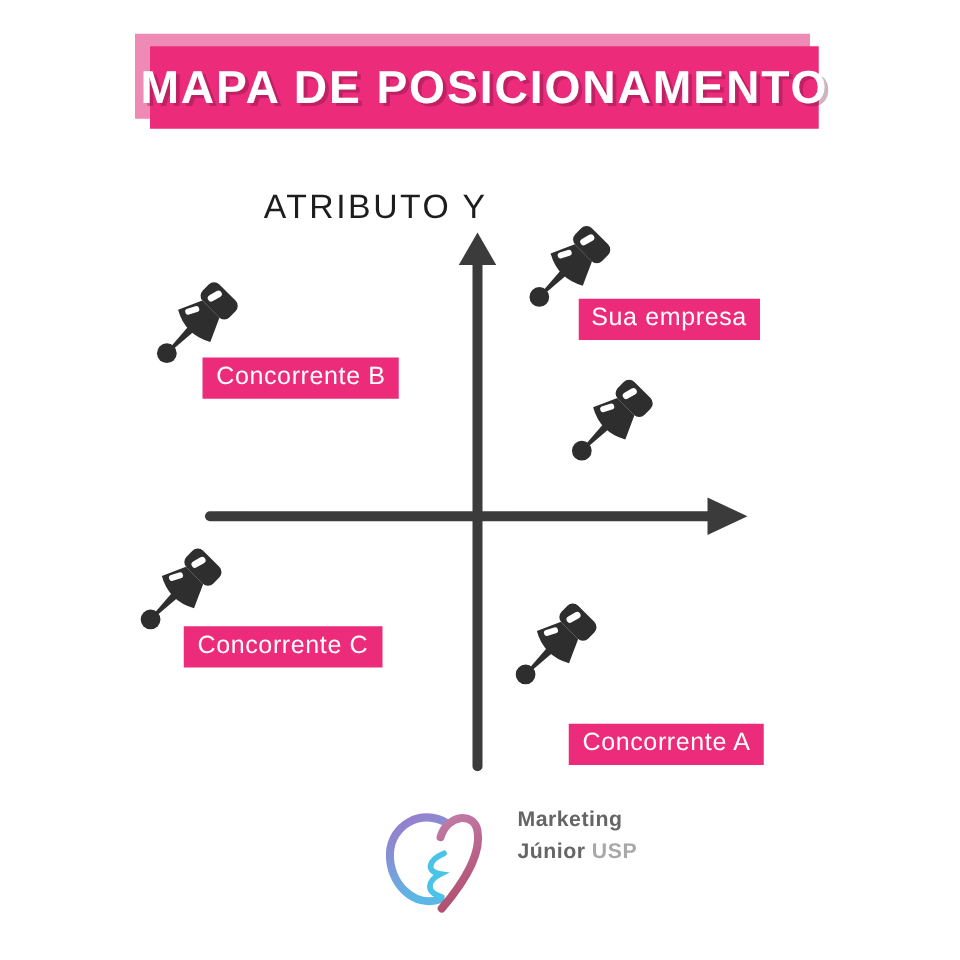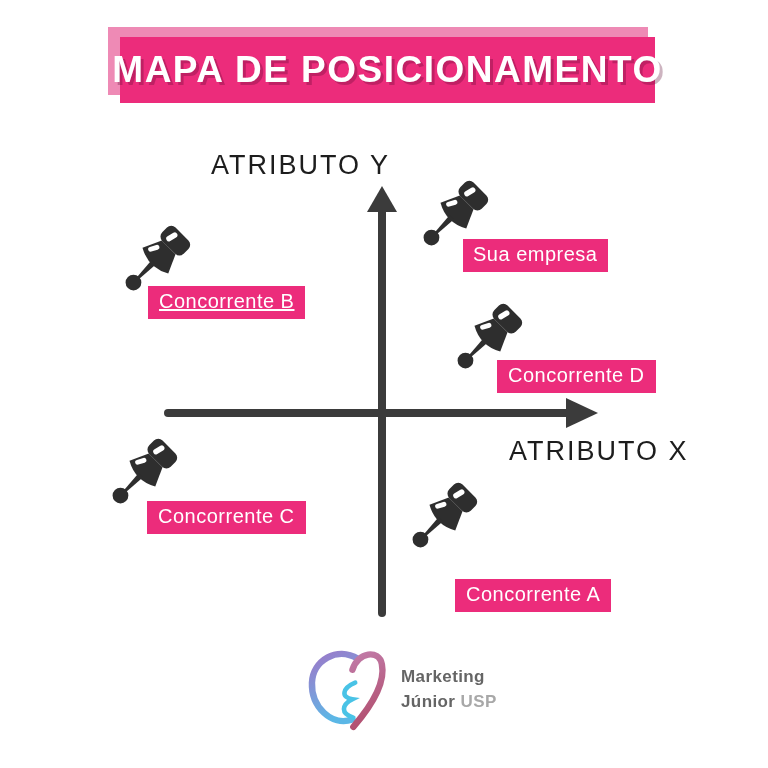--- a/index.html
+++ b/index.html
@@ -40,28 +40,28 @@
   .pin-d   { left:444px; top:297px; }
   .pin-c   { left:99px;  top:432px; }
   .pin-a   { left:399px; top:476px; }
   
   .tag {
     position:absolute; background:var(--pink,#EC2C7B); color:#ffffff;
     font-size:20px; letter-spacing:0.5px; padding:4px 11px 6px;
     white-space:nowrap;
   }
   .tag-sua { left:463px; top:239px;padding-left:10px; }
-  .tag-b   { left:148px; top:286px;text-decoration:underline; }
+  .tag-b   { left:162px; top:286px; }
   .tag-d   { left:497px; top:360px; }
   .tag-c   { left:147px; top:501px; }
   .tag-a   { left:455px; top:547px;margin-top:32px; }
   
   .logo {
     position:absolute; left:298px; top:644px;
-    display:flex; align-items:center; gap:7px;
+    display:flex; gap:20px;
   }
   .logo-mark { width:96px; height:92px; }
   .logo-text { font-size:17px; line-height:1.45; color:#656565; font-weight:bold; letter-spacing:0.4px; }
   .logo-text .usp { color:#a8a8a8; font-weight:bold; }
   .hidden-defs { position:absolute; width:0; height:0; overflow:hidden; }
 </style>
 </head>
 <body>
 
 <svg class="hidden-defs" aria-hidden="true">
@@ -80,21 +80,20 @@
 </svg>
 
 <div class="canvas">
 
   <div class="banner-shadow"></div>
   <div class="banner">
     <h1>MAPA DE POSICIONAMENTO</h1>
   </div>
 
   <div class="axis-label y-label">ATRIBUTO Y</div>
-  <div class="axis-label x-label">ATRIBUTO X</div>
 
   <svg class="axes-svg" viewBox="0 0 768 768">
     <line x1="382" y1="208" x2="382" y2="613" stroke-width="8" stroke-linecap="round"></line>
     <polygon points="382,186 367,212 397,212"></polygon>
     <line x1="168" y1="413" x2="567" y2="413" stroke-width="8" stroke-linecap="round"></line>
     <polygon points="598,413 566,398 566,428"></polygon>
   </svg>
 
   <div class="pin pin-sua">
     <svg>
@@ -117,21 +116,20 @@
       </svg>
   </div>
   <div class="pin pin-a">
     <svg>
         <use href="#pushpin"></use>
       </svg>
   </div>
 
   <div class="tag tag-sua">Sua empresa</div>
   <div class="tag tag-b">Concorrente B</div>
-  <div class="tag tag-d">Concorrente D</div>
   <div class="tag tag-c">Concorrente C</div>
   <div class="tag tag-a">Concorrente A</div>
 
   <div class="logo">
     <svg class="logo-mark" viewBox="0 0 100 100">
       <defs>
         <linearGradient id="lgA" x1="0" y1="0" x2="0.35" y2="1">
           <stop offset="0" stop-color="#9b79c9"></stop>
           <stop offset="0.55" stop-color="#7e9ad9"></stop>
           <stop offset="1" stop-color="#5bb7e6"></stop>

